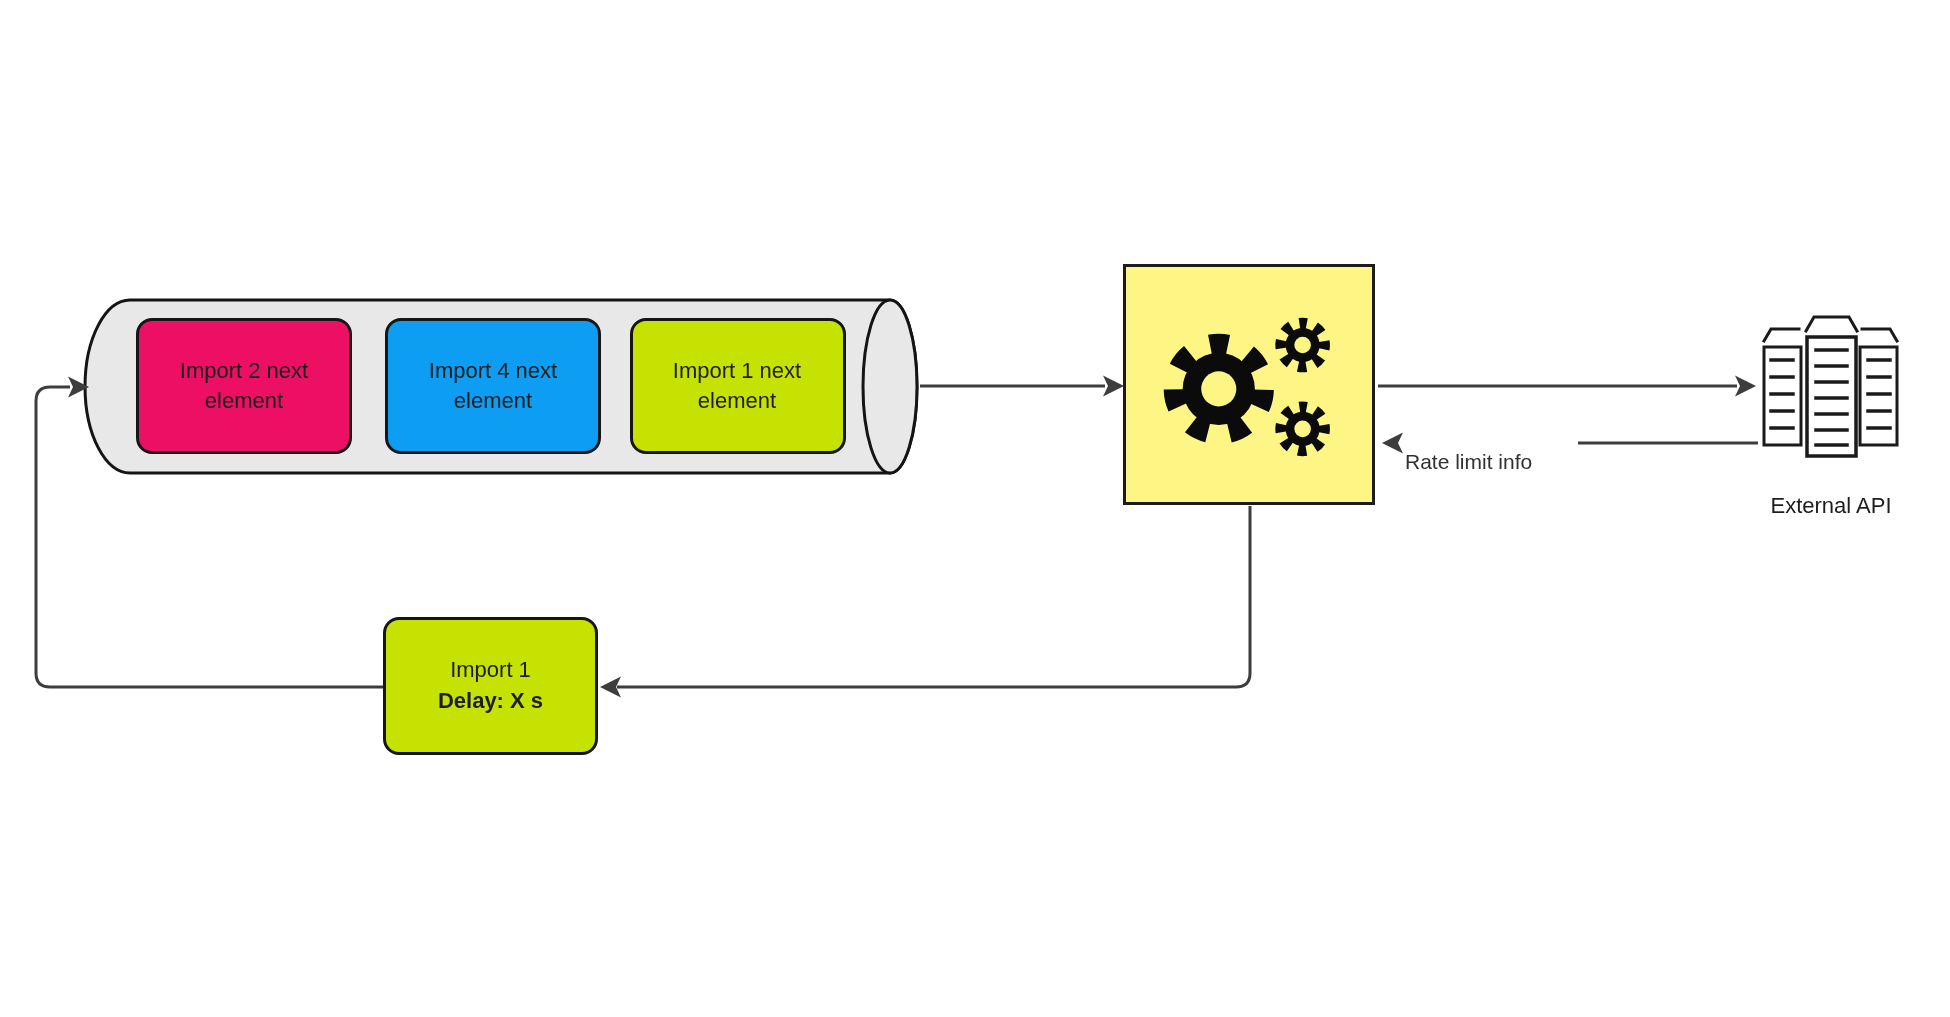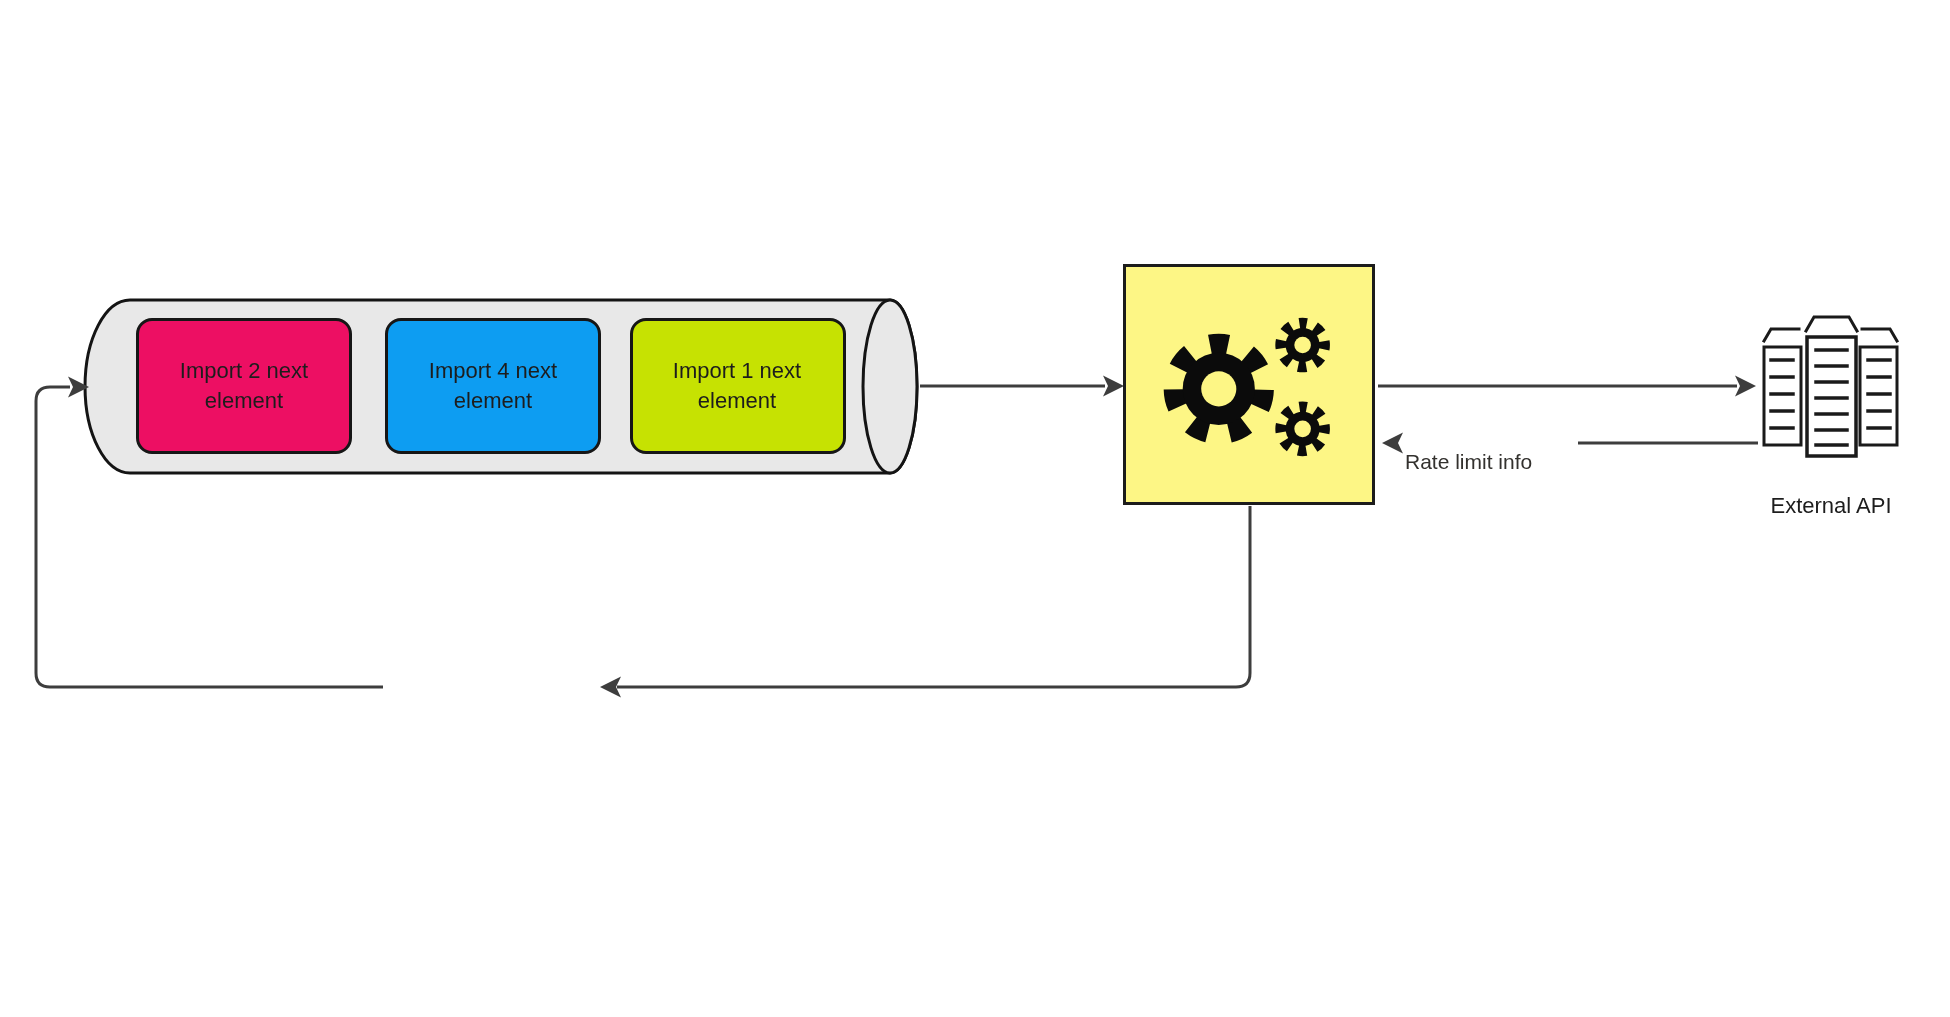--- a/index.html
+++ b/index.html
@@ -150,18 +150,22 @@
       </g>
 
       <g>
         <circle cx="181" cy="166" r="22" fill="none" stroke="#0b0b0b" stroke-width="12" stroke-dasharray="8.5 8.78" stroke-dashoffset="4.25" transform="rotate(-90 181 166)"></circle>
         <circle cx="181" cy="166" r="17.5" fill="#0b0b0b"></circle>
         <circle cx="181" cy="166" r="8.5" fill="#fdf685"></circle>
       </g>
     </svg>
   </div>
 
+  <div class="delay">
+    <div>Import 1</div>
+    <div class="bold">Delay: X s</div>
+  </div>
 
   <div class="rate-label">Rate limit info</div>
 
   <div class="api-label">External API</div>
 
 </div>
 
 </body></html>

